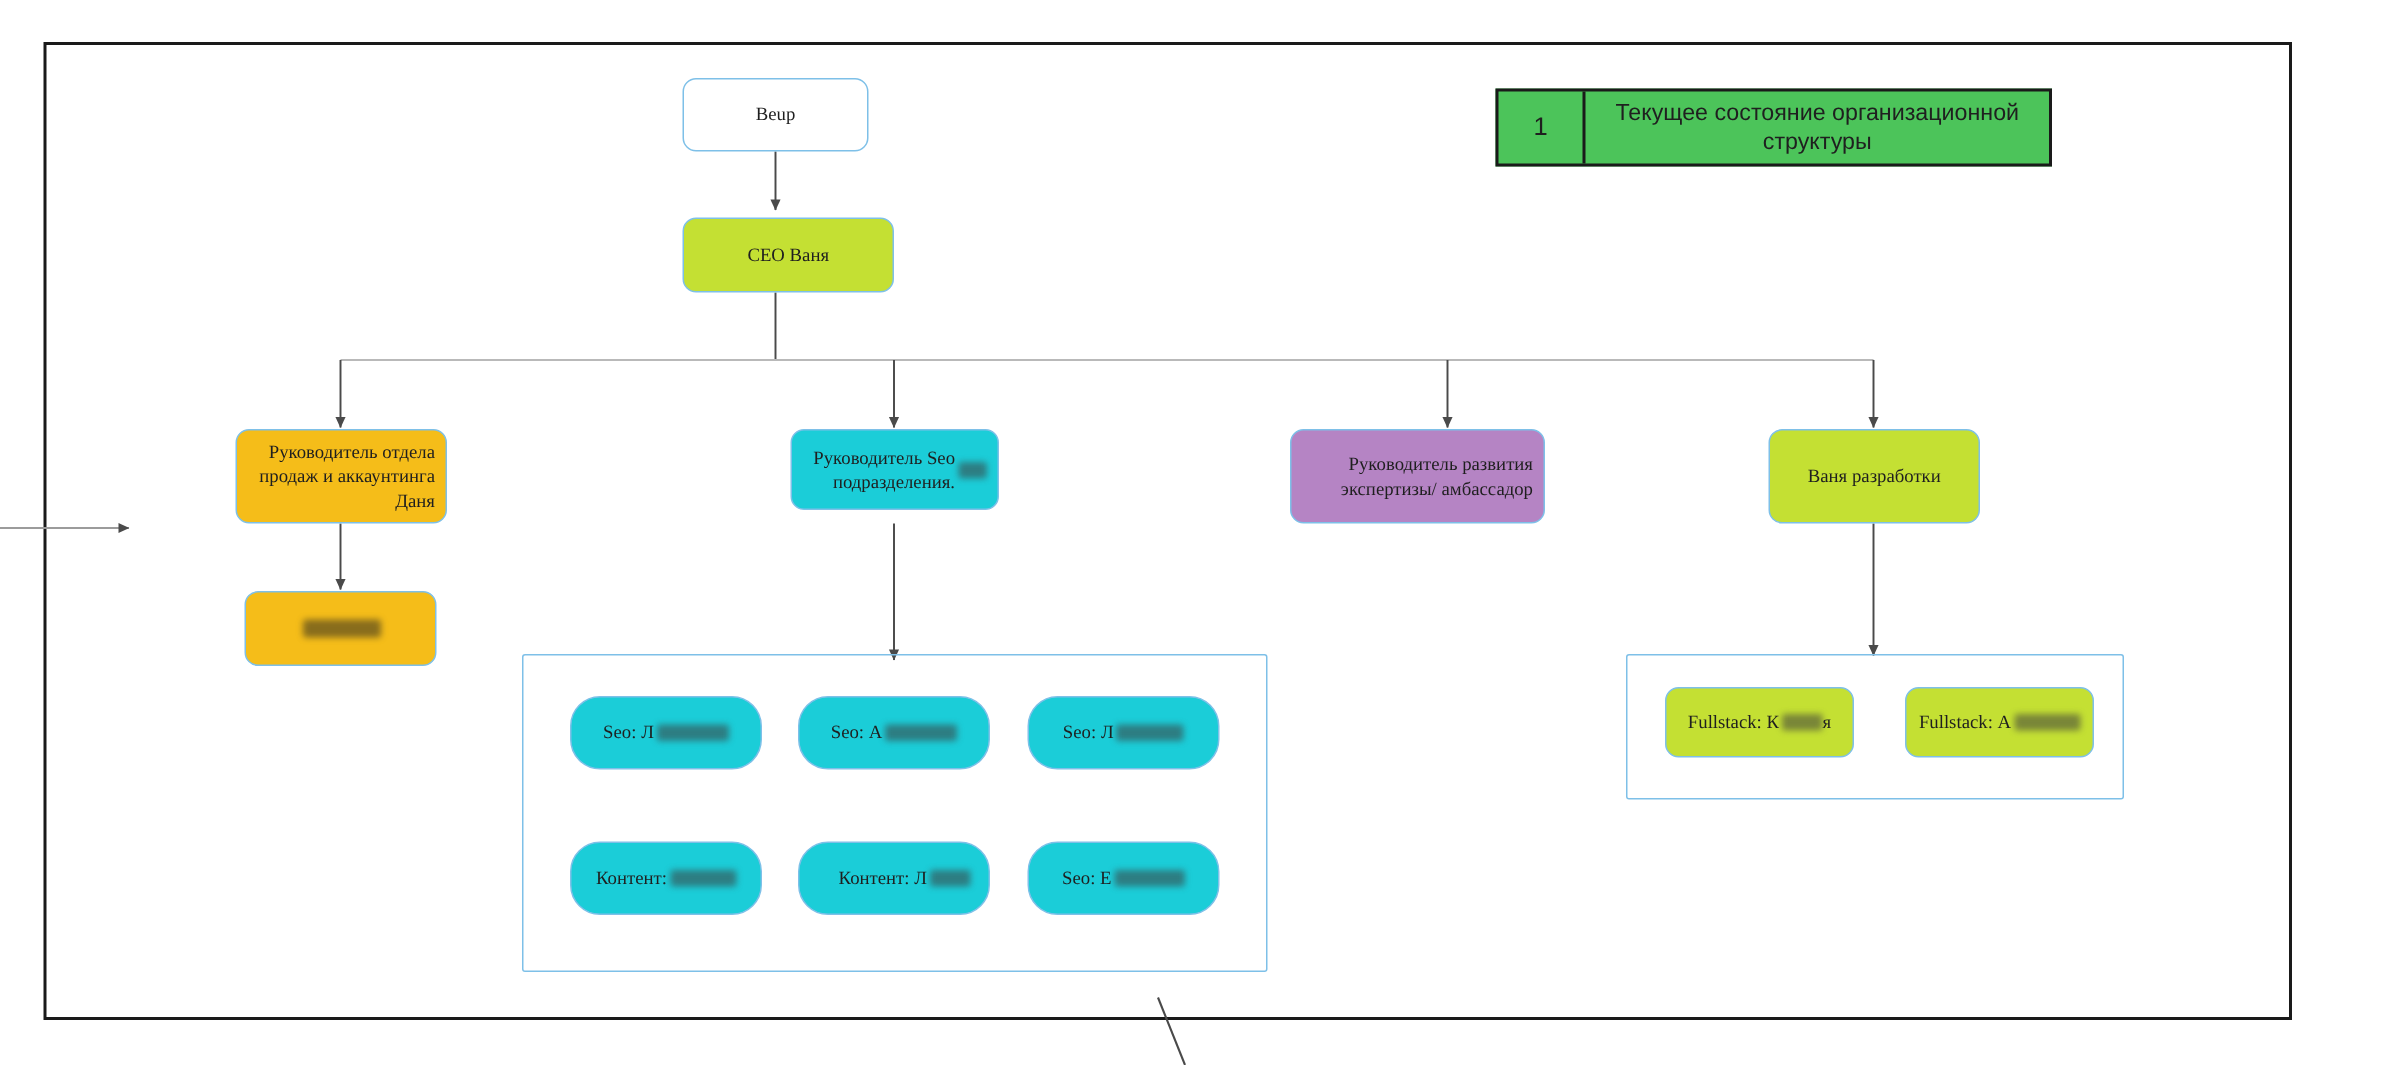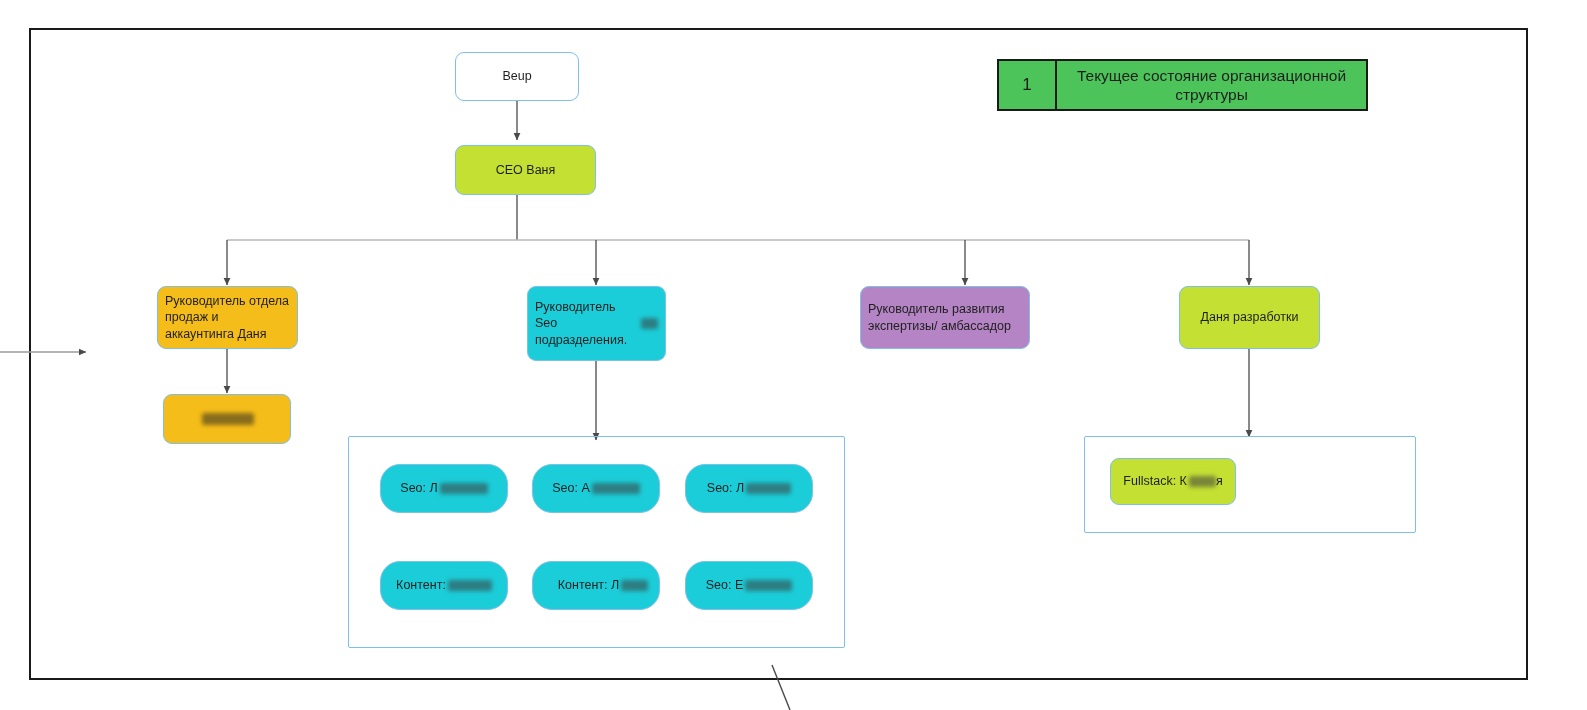--- a/index.html
+++ b/index.html
@@ -30,26 +30,27 @@
     pointer-events: none;
   }
   
   .node {
     position: absolute;
     border-radius: 9px;
     border: 1px solid #7ec0e8;
     display: flex;
     align-items: center;
     justify-content: center;
-    text-align: left;
+    text-align: right;
     color: #1f1f1f;
     font-size: 12.5px;
     line-height: 1.32;
     padding: 2px 7px;
     white-space: pre-line;
+    font-family: Liberation Serif, serif;
   }
   .node.white   { background: #ffffff; }
   .node.lime    { background: #c4e033; }
   .node.cyan    { background: #1bcdd8; }
   .node.orange  { background: #f5bd19; }
   .node.purple  { background: #b584c4; }
   .node.cyanpad { border-radius: 20px; }
 
   
   .redact {
@@ -150,30 +151,30 @@
   </div>
 
   <div class="node orange" style="left:157px; top:286px; width:141px; height:63px;">
     <span>Руководитель отдела продаж и аккаунтинга Даня</span>
   </div>
 
   <div class="node orange" style="left:163px; top:394px; width:128px; height:50px;">
     <span class="redact block" style="width:52px;"></span>
   </div>
 
-  <div class="node cyan" style="left:527px; top:286px; width:139px; height:75px;">
+  <div class="node cyan" style="left:527px; top:286px; width:139px; height:54px;">
     <span>Руководитель Seo подразделения.</span><span class="redact" style="width:34px;"></span>
   </div>
 
   <div class="node purple" style="left:860px; top:286px; width:170px; height:63px;">
     <span>Руководитель развития экспертизы/ амбассадор</span>
   </div>
 
   <div class="node lime" style="left:1179px; top:286px; width:141px; height:63px;">
-    <span>Даня разработки</span>
+    <span>Ваня разработки</span>
   </div>
 
   <div class="group" style="left:348px; top:436px; width:497px; height:212px;"></div>
 
   <div class="node cyan cyanpad" style="left:380px; top:464px; width:128px; height:49px;">
     <span>Seo: Л</span><span class="redact" style="width:48px;"></span>
   </div>
   <div class="node cyan cyanpad" style="left:532px; top:464px; width:128px; height:49px;">
     <span>Seo: А</span><span class="redact" style="width:48px;"></span>
   </div>
@@ -189,14 +190,17 @@
   </div>
   <div class="node cyan cyanpad" style="left:685px; top:561px; width:128px; height:49px;">
     <span>Seo: Е</span><span class="redact" style="width:47px;"></span>
   </div>
 
   <div class="group" style="left:1084px; top:436px; width:332px; height:97px;"></div>
 
   <div class="node lime" style="left:1110px; top:458px; width:126px; height:47px;">
     <span>Fullstack: К</span><span class="redact" style="width:27px;"></span><span>я</span>
   </div>
+  <div class="node lime" style="left:1270px; top:458px; width:126px; height:47px;">
+    <span>Fullstack: А</span><span class="redact" style="width:44px;"></span>
+  </div>
 
 </div>
 
 </body></html>

